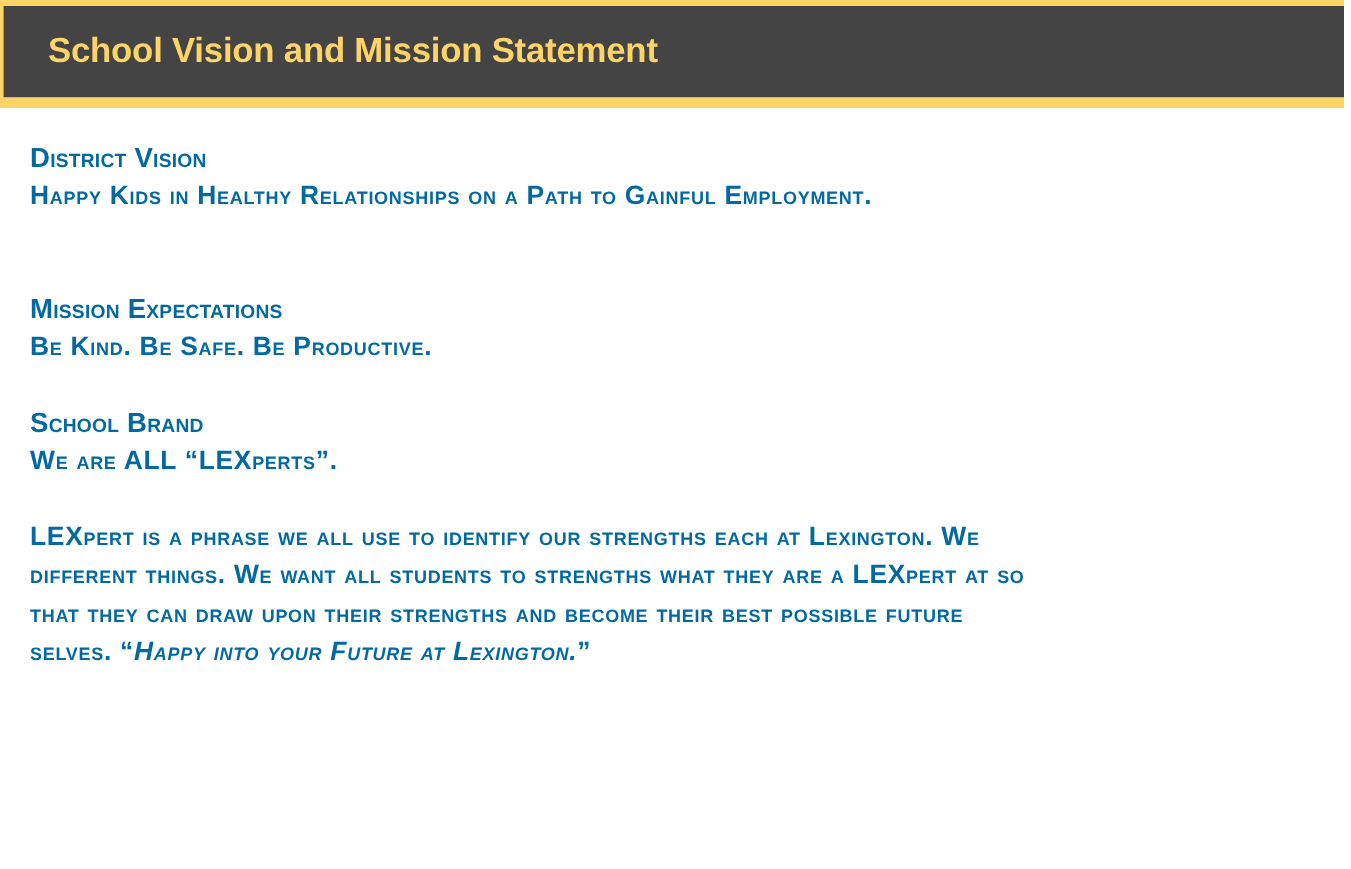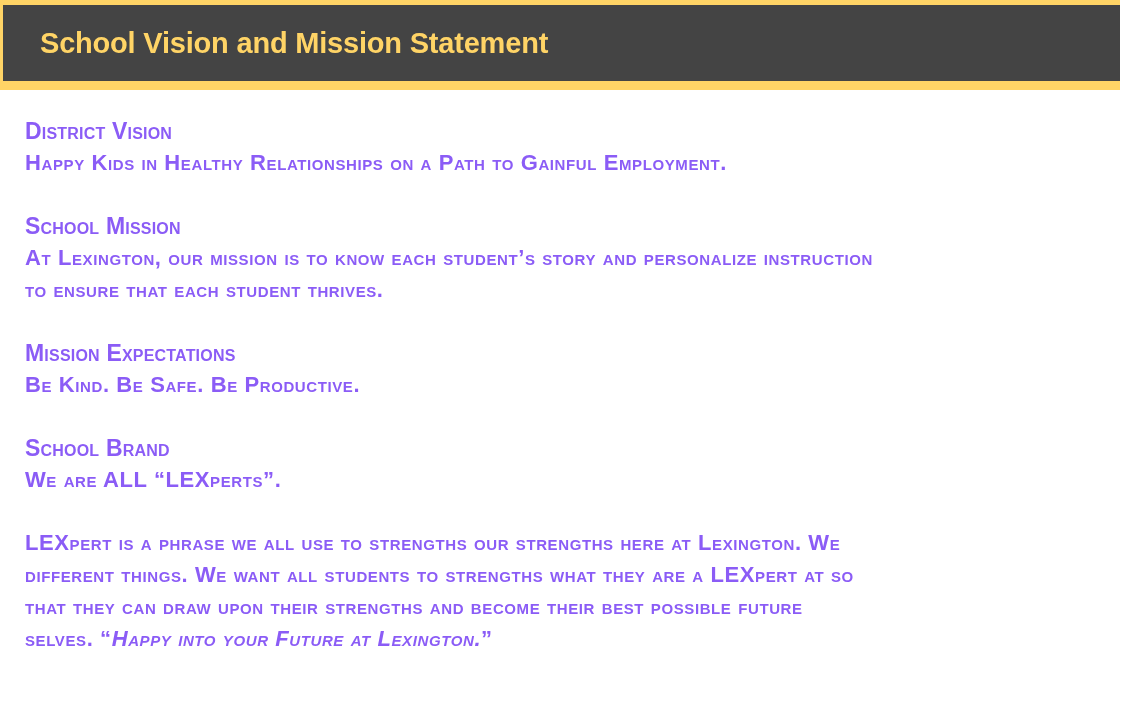--- a/index.html
+++ b/index.html
@@ -17,21 +17,21 @@
     background: #444444;
   }
   .banner-title {
     position: absolute; left: 37px; top: 0; height: 72px; line-height: 76px;
     color: #ffd466; font-weight: bold; font-size: 29px;
     font-family: "Liberation Sans", sans-serif;
     letter-spacing: -0.2px;
   }
   .content {
     position: absolute; left: 25px; top: 115px; width: 1090px;
-    color: #8b5cf6;
+    color: #0369a1;
     font-variant: small-caps;
     font-family: "Liberation Sans", sans-serif;
   }
   .section { margin: 0; }
   .heading {
     font-weight: bold; font-size: 23px; line-height: 32px; height: 32px;
     letter-spacing: 0.2px; white-space: nowrap;
   }
   .line {
     font-size: 22px; line-height: 32px; height: 32px;
@@ -50,39 +50,34 @@
 </div>
 
 <div class="content">
 
   <div class="section">
     <div class="heading">District Vision</div>
     <div class="line">Happy Kids in Healthy Relationships on a Path to Gainful Employment.</div>
   </div>
   <div class="gap"></div>
 
-  <div class="section">
-    <div class="heading">School Mission</div>
-    <div class="line">At Lexington, our mission is to know each student’s story and personalize instruction</div>
-    <div class="line">to ensure that each student thrives.</div>
-  </div>
   <div class="gap"></div>
 
   <div class="section">
     <div class="heading">Mission Expectations</div>
     <div class="line">Be Kind. Be Safe. Be Productive.</div>
   </div>
   <div class="gap"></div>
 
   <div class="section">
     <div class="heading">School Brand</div>
     <div class="line">We are ALL “LEXperts”.</div>
   </div>
   <div class="gap"></div>
 
   <div class="section">
-    <div class="line">LEXpert is a phrase we all use to strengths our strengths here at Lexington.  We</div>
+    <div class="line">LEXpert is a phrase we all use to identify our strengths each at Lexington.  We</div>
     <div class="line">different things.  We want all students to strengths what they are a LEXpert at so</div>
     <div class="line">that they can draw upon their strengths and become their best possible future</div>
     <div class="line"><span>selves. “</span><span class="italic">Happy into your Future at Lexington.</span><span>”</span></div>
   </div>
 
 </div>
 
 </body></html>

